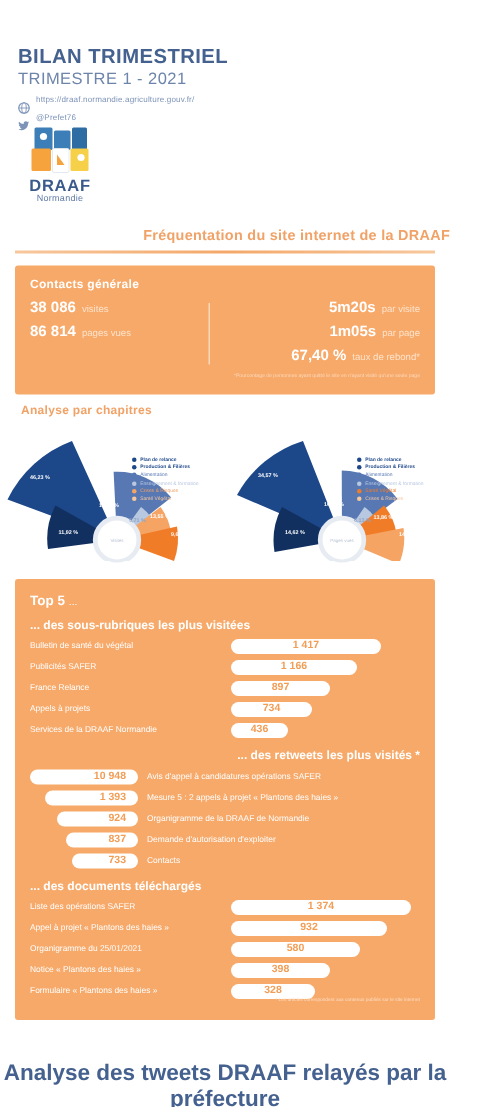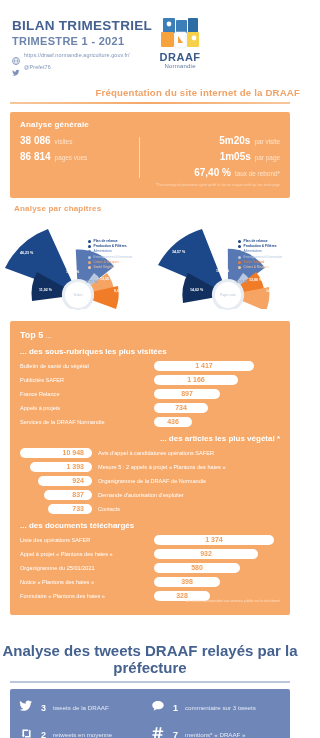--- a/index.html
+++ b/index.html
@@ -6,24 +6,24 @@
   body {
     width: 300px; height: 738px;
     background: #ffffff;
     font-family: "Liberation Sans", sans-serif;
     overflow: hidden;
     position: relative;
   }
 
   
   .header { display: flex; align-items: flex-start;
-            padding: 16px 10px 6px 12px; }
+            padding: 28px 10px 6px 12px; flex-direction: column; }
   .hdr-left { padding-top: 2px; }
   .hdr-title { font-size: 13.5px; font-weight: bold; color: #44618f; letter-spacing: .3px; }
-  .hdr-sub { font-size: 11px; color: #6d84ab; letter-spacing: .3px; margin-top: 2px; font-weight:700; }
+  .hdr-sub { font-size: 11px; color: #6d84ab; letter-spacing: .3px; margin-top: 2px; font-weight:400; }
   .hdr-line { display: flex; align-items: center; gap: 4px; margin-top: 4px; }
   .hdr-line .glyph { width: 8px; height: 8px; flex: 0 0 8px; color: #7d93b8; }
   .hdr-line .txt { font-size: 5.4px; color: #7d93b8; letter-spacing: .1px; }
 
   .logo { width: 56px; text-align: center; }
   .logo-art { width: 56px; height: 34px; position: relative; }
   .logo-word { font-size: 11px; font-weight: bold; color: #3a5a8c; letter-spacing: .5px; margin-top:1px;}
   .logo-sub { font-size: 6px; color: #5f7aa6; letter-spacing: .2px; }
 
   
@@ -139,21 +139,21 @@
     </div>
     <div class="logo-word">DRAAF</div>
     <div class="logo-sub">Normandie</div>
   </div>
 </div>
 
 <div class="sec-title">Fréquentation du site internet de la DRAAF</div>
 <div class="sec-rule"></div>
 
 <div class="panel-orange">
-  <div class="panel-head">Analyse générale</div>
+  <div class="panel-head">Contacts générale</div>
   <div class="stats">
 
     <div class="stat-col left">
       <div class="stat-row">
         <span class="stat-num">38 086</span>
         <span class="stat-lbl">visites</span>
       </div>
       <div class="stat-row">
         <span class="stat-num">86 814</span>
         <span class="stat-lbl">pages vues</span>
@@ -314,21 +314,21 @@
         <span>734</span>
       </span>
   </div>
   <div class="bar-row">
     <span class="bar-lbl">Services de la DRAAF Normandie</span>
     <span class="pill" style="width:38px">
         <span>436</span>
       </span>
   </div>
 
-  <div class="t5-sub right">... des articles les plus végétal *</div>
+  <div class="t5-sub right">... des retweets les plus visités *</div>
 
   <div class="bar-row rev">
     <span class="pill" style="width:72px">
         <span>10 948</span>
       </span>
     <span class="bar-lbl r">Avis d'appel à candidatures opérations SAFER</span>
   </div>
   <div class="bar-row rev" style="padding-left:10px">
     <span class="pill" style="width:62px">
         <span>1 393</span>

